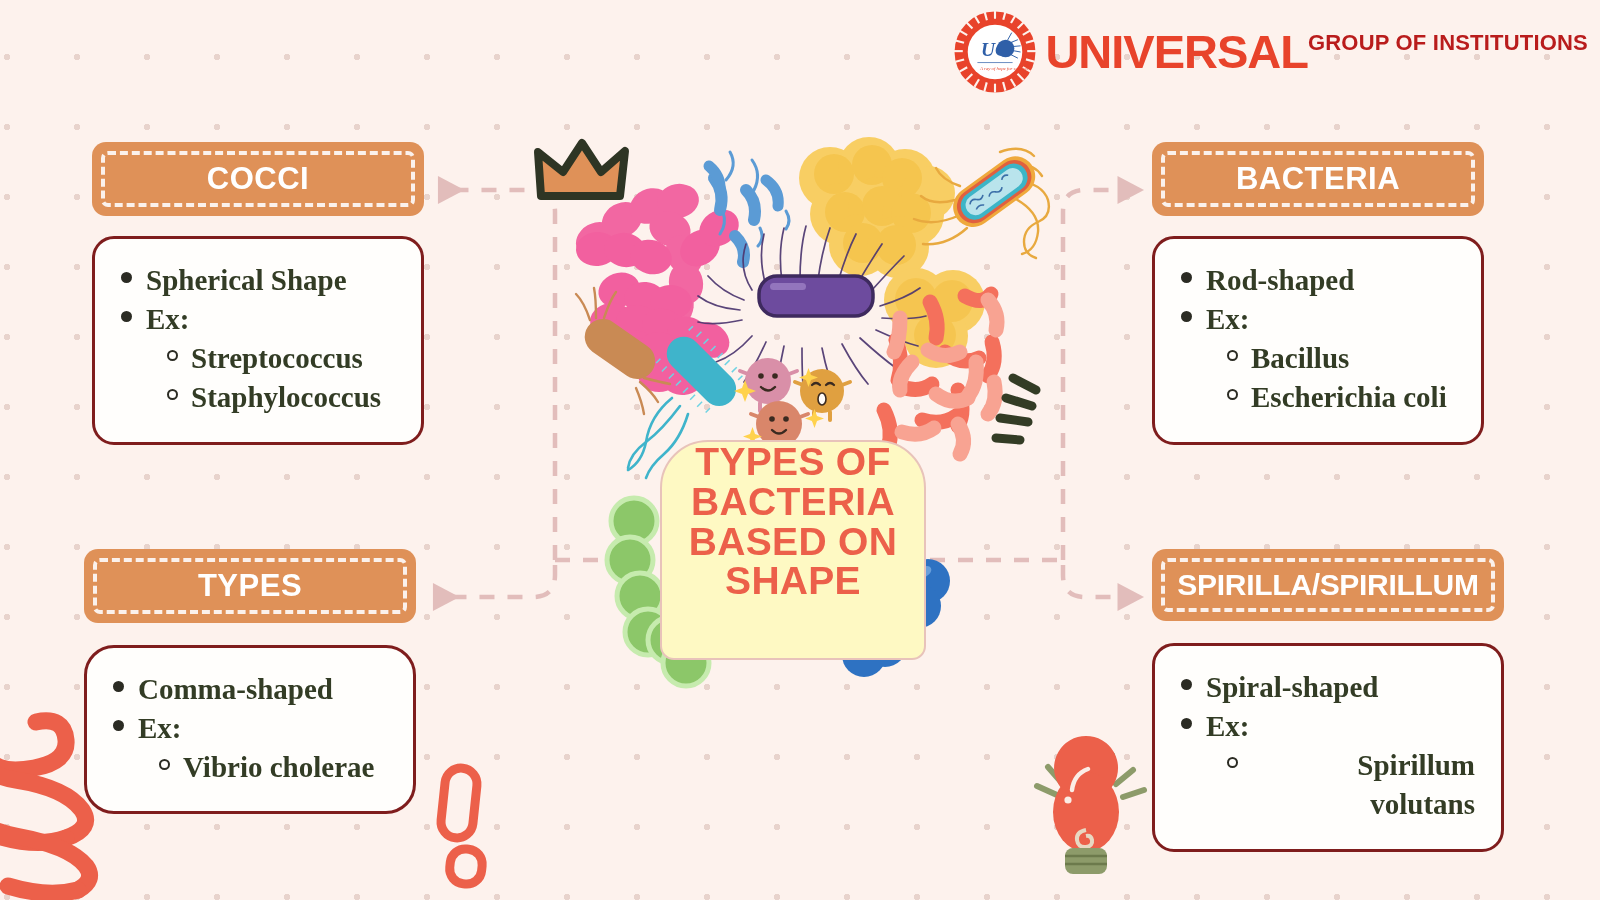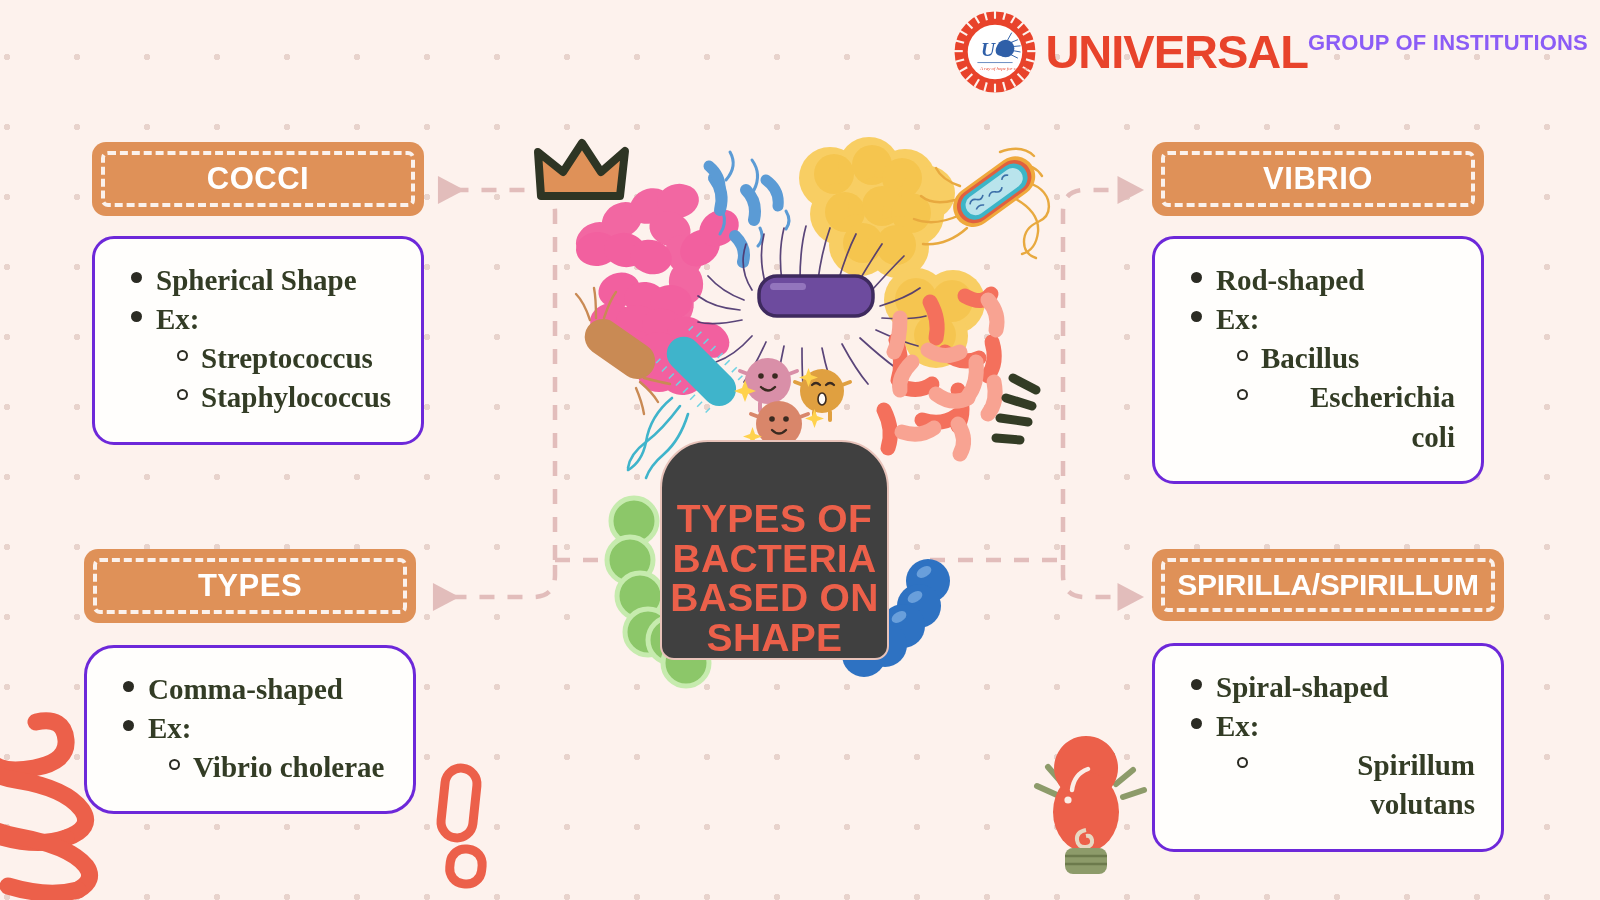--- a/index.html
+++ b/index.html
@@ -70,21 +70,21 @@
     font-weight: bold;
     font-size: 47px;
     letter-spacing: -1px;
     color: #E8432B;
   }
   #brand-logo .logo-secondary {
     font-family: "Liberation Sans", sans-serif;
     font-weight: bold;
     font-size: 22px;
     letter-spacing: 0.2px;
-    color: #8b5cf6;
+    color: #b91c1c;
     margin-top: 3px;
   }
 
   
   .node { position: absolute; }
 
   .node-header {
     background: #DF9158;
     border-radius: 14px;
     position: relative;
@@ -107,24 +107,24 @@
     color: #FFFFFF;
     padding: 19px 10px;
     position: relative;
     z-index: 2;
     white-space: nowrap;
   }
   .node-header.compact .node-title { font-size: 30px; letter-spacing: -0.3px; }
 
   .node-card {
     background: #FFFEFC;
-    border: 3px solid #6d28d9;
+    border: 3px solid #7f1d1d;
     border-radius: 22px;
     margin-top: 20px;
-    padding: 22px 26px 24px 36px;
+    padding: 22px 26px 24px 26px;
   }
 
   .bullet-list { list-style: none; }
   .bullet-row {
     display: flex;
     align-items: baseline;
     gap: 14px;
     font-size: 29px;
     font-weight: bold;
     color: #333C25;
@@ -154,28 +154,28 @@
     background: transparent;
     flex: 0 0 11px;
     transform: translateY(-7px);
   }
 
   
   #center-hub {
     position: absolute;
     left: 660px;
     top: 440px;
-    width: 229px;
+    width: 266px;
     height: 220px;
-    background: #404040;
+    background: #fef9c3;
     border: 2px solid #E8C3BA;
     border-radius: 48px 48px 14px 14px;
     z-index: 3;
     display: flex;
-    align-items: flex-end;
+    align-items: flex-start;
     justify-content: center;
   }
   #center-title {
     font-family: "Liberation Sans", sans-serif;
     font-weight: bold;
     font-size: 39px;
     line-height: 1.02;
     letter-spacing: 0.3px;
     color: #EC604A;
     text-align: center;
@@ -625,21 +625,21 @@
             <span>Staphylococcus</span>
           </li>
         </ul>
       </ul>
     </div>
   </div>
 
   <div class="node" style="left:1152px; top:142px; width:332px;">
     <div class="node-header">
       <span class="dash-frame"></span>
-      <span class="node-title">VIBRIO</span>
+      <span class="node-title">BACTERIA</span>
     </div>
     <div class="node-card">
       <ul class="bullet-list">
         <li class="bullet-row">
           <span class="dot-marker"></span>
           <span>Rod-shaped</span>
         </li>
         <li class="bullet-row">
           <span class="dot-marker"></span>
           <span>Ex:</span>

